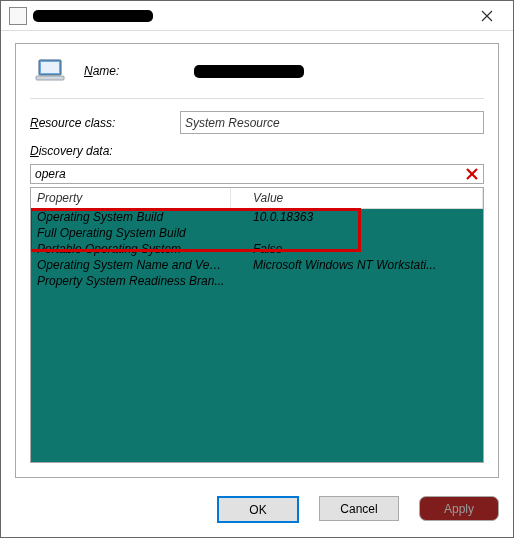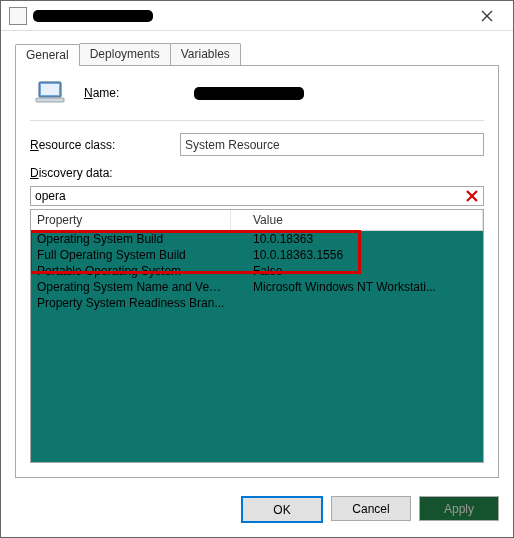--- a/index.html
+++ b/index.html
@@ -82,20 +82,21 @@
   .tabpanel {
     flex: 1;
     border: 1px solid #a9a9a9;
     background: #fff;
     padding: 14px 14px 14px 14px;
     display: flex;
     flex-direction: column;
     box-sizing: border-box;
     position: relative;
     z-index:1;
+    font-style:italic;
   }
   .hdr-row {
     display: flex;
     align-items: center;
     margin-bottom: 10px;
   }
   .hdr-icon {
     width: 34px;
     height: 26px;
     margin-right: 16px;
@@ -204,40 +205,41 @@
     border: 3px solid #d40000;
     pointer-events: none;
     top: -1px;
     left: -2px;
     right: 122px;
     height: 38px;
   }
   .buttons-row {
     display: flex;
     justify-content: flex-end;
-    gap: 8px;
+    gap: 20px;
     padding: 10px 14px 14px 12px;
     margin-left: 20px;
   }
   .btn {
     width: 78px;
     height: 23px;
     border: 1px solid #a9a9a9;
     background: #e1e1e1;
     display: flex;
     align-items: center;
     justify-content: center;
     font: inherit;
   }
   .btn.default {
     border: 2px solid #0078d7;
   }
   .btn.disabled {
     color: #9a9a9a;
-    background: #14532d;
+    background: #7f1d1d;
+    border-radius: 7px;
   }
 </style>
 </head>
 <body>
 
 <div class="window">
 
   <div class="titlebar">
     <div class="title-icon"></div>
     <div class="title-redact"></div>
@@ -245,25 +247,20 @@
     <div class="close">
       <svg width="12" height="12" viewBox="0 0 12 12">
         <line x1="1" y1="1" x2="11" y2="11" stroke="#333" stroke-width="1.2"></line>
         <line x1="11" y1="1" x2="1" y2="11" stroke="#333" stroke-width="1.2"></line>
       </svg>
     </div>
   </div>
 
   <div class="content">
 
-    <div class="tabs-row">
-      <div class="tab">General</div>
-      <div class="tab inactive">Deployments</div>
-      <div class="tab inactive">Variables</div>
-    </div>
 
     <div class="tabpanel">
 
       <div class="hdr-row">
         <div class="hdr-icon">
           <svg width="34" height="26" viewBox="0 0 34 26">
             <rect x="5" y="2" width="22" height="15" rx="1" fill="#6fa8dc" stroke="#3b5b7a"></rect>
             <rect x="7" y="4" width="18" height="11" fill="#e8f0fb"></rect>
             <rect x="2" y="18" width="28" height="4" rx="1" fill="#d0d7de" stroke="#9aa3ab"></rect>
           </svg>
@@ -298,21 +295,20 @@
           <div class="th col-prop">Property</div>
           <div class="th col-val">Value</div>
         </div>
         <div class="table-body">
           <div class="trow">
             <div class="td col-prop">Operating System Build</div>
             <div class="td col-val">10.0.18363</div>
           </div>
           <div class="trow">
             <div class="td col-prop">Full Operating System Build</div>
-            <div class="td col-val">10.0.18363.1556</div>
           </div>
           <div class="trow">
             <div class="td col-prop">Portable Operating System</div>
             <div class="td col-val">False</div>
           </div>
           <div class="trow">
             <div class="td col-prop">Operating System Name and Versi...</div>
             <div class="td col-val">Microsoft Windows NT Workstati...</div>
           </div>
           <div class="trow">

